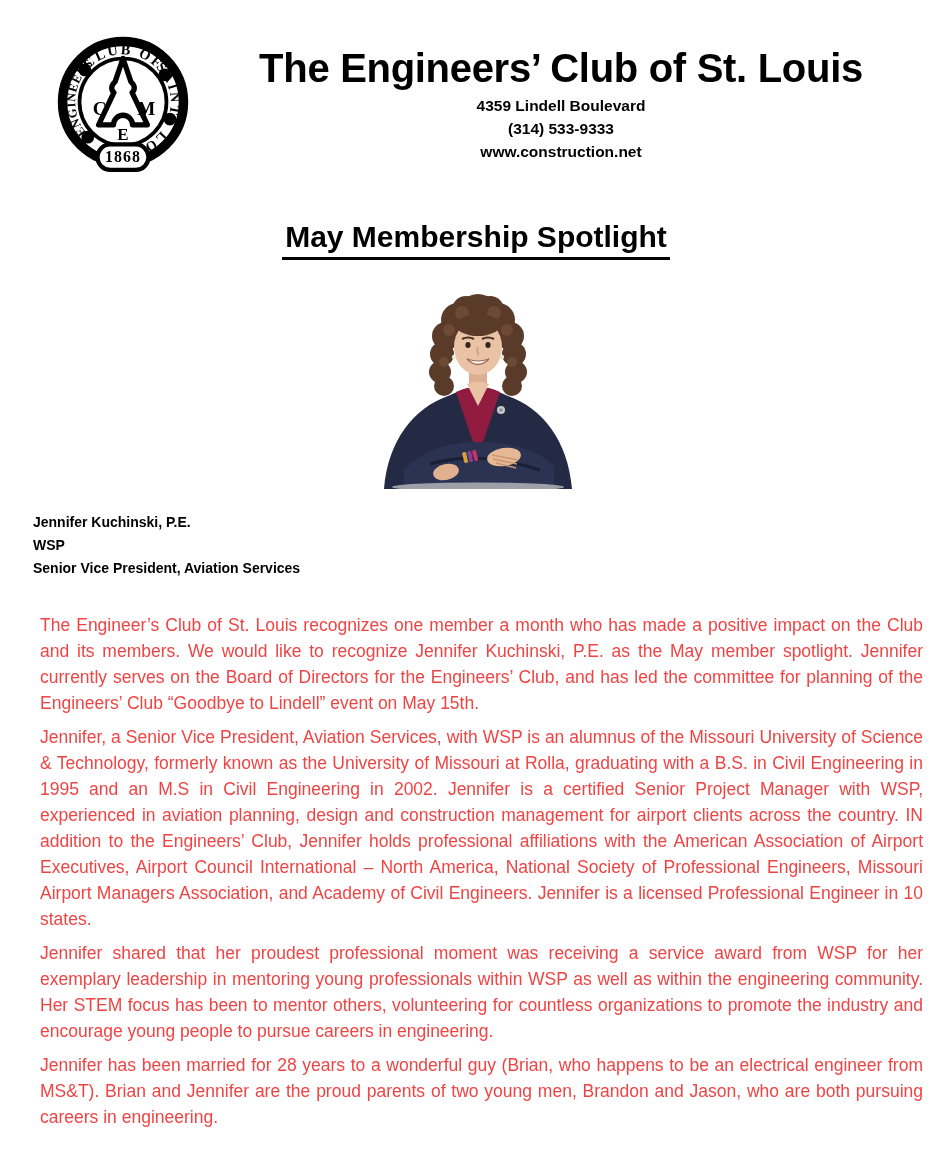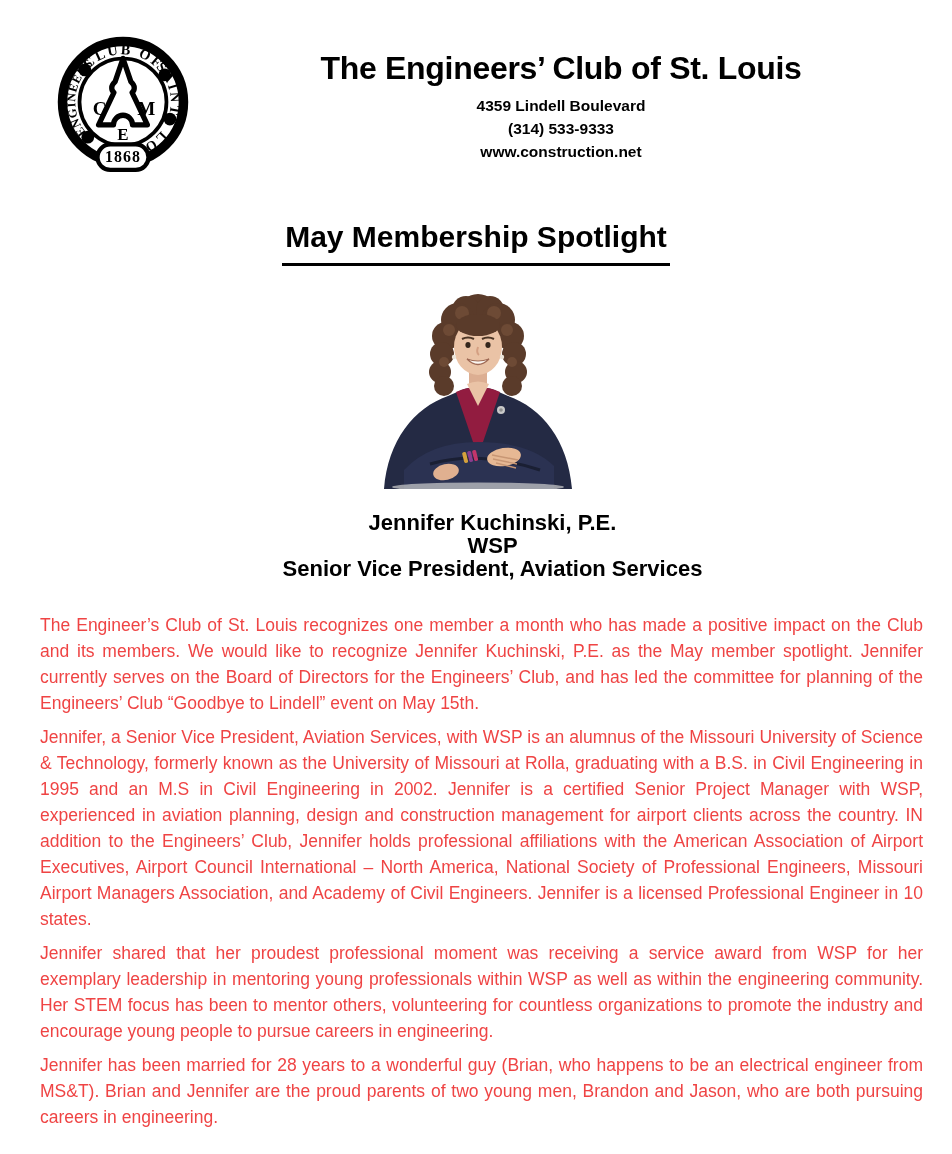--- a/index.html
+++ b/index.html
@@ -4,34 +4,34 @@
 <style>
   html,body { margin:0; padding:0; background:#ffffff; }
   .page {
     position:relative; width:952px; height:1154px; margin:0 auto;
     background:#ffffff; font-family:"Liberation Sans", sans-serif; color:#000;
     overflow:hidden;
   }
   
   .logo-wrap { position:absolute; left:53px; top:32px; width:140px; height:140px; }
   .header-text { position:absolute; left:200px; right:30px; top:50px; text-align:center; }
-  .org-name { font-size:32px; line-height:36px; font-weight:700; letter-spacing:-0.3px; }
+  .org-name { font-size:40px; line-height:36px; font-weight:700; letter-spacing:-0.3px; }
   .address { margin-top:8px; font-size:15.5px; font-weight:700; line-height:23px; }
   
   .title-wrap { position:absolute; left:0; right:0; top:220px; text-align:center; }
   .doc-title {
     display:inline-block; font-size:30px; line-height:34px; font-weight:700;
-    border-bottom:3px solid #000; padding:0 3px 9px;
+    border-bottom:3px solid #000; padding:0 3px 3px;
   }
   
   .photo-wrap { position:absolute; left:370px; top:284px; width:218px; height:205px; background:#fff; }
   .photo-wrap svg { display:block; width:100%; height:100%; }
   
-  .caption { position:absolute; left:0; right:0; top:511px; text-align:center;
-             font-size:22px; font-weight:700; line-height:23px;padding-left:33px; }
+  .caption { position:absolute; left:0; right:0; top:511px; text-align:left;
+             font-size:14px; font-weight:700; line-height:23px;padding-left:33px; }
   
   .body-text { position:absolute; left:40px; right:29px; top:612px; }
   .body-para { margin:0 0 8px 0; font-size:17.5px; line-height:26px;
                text-align:justify; color:#ef4444; }
   .logo-serif { font-family:"Liberation Serif", serif; font-weight:bold; }
 </style>
 </head>
 <body>
 
 <div class="page">

